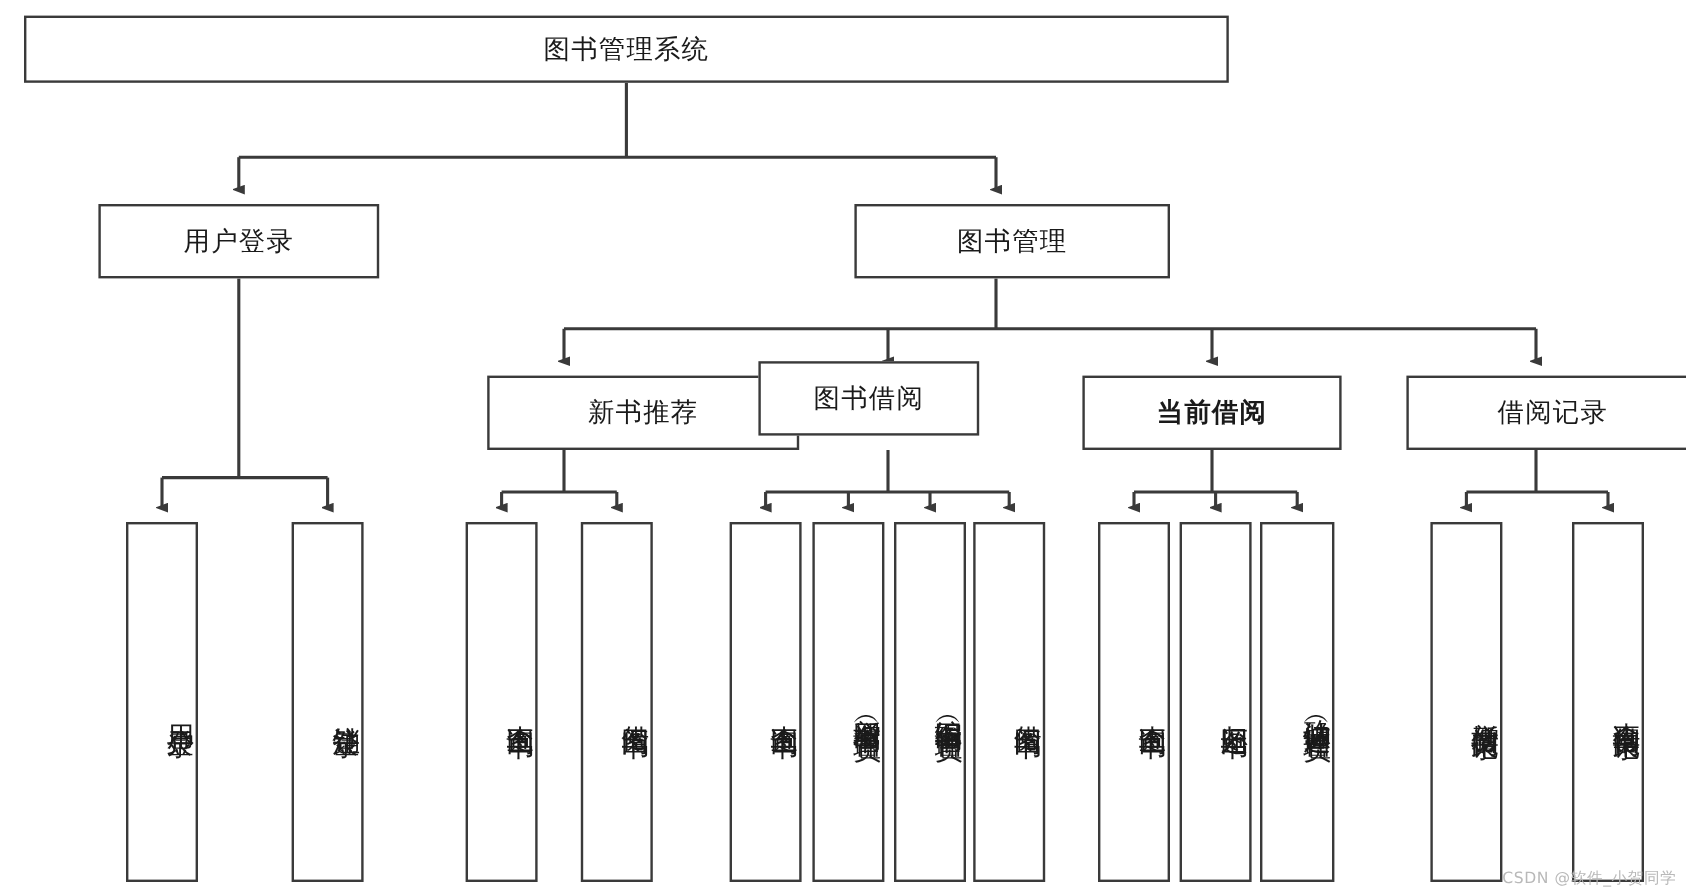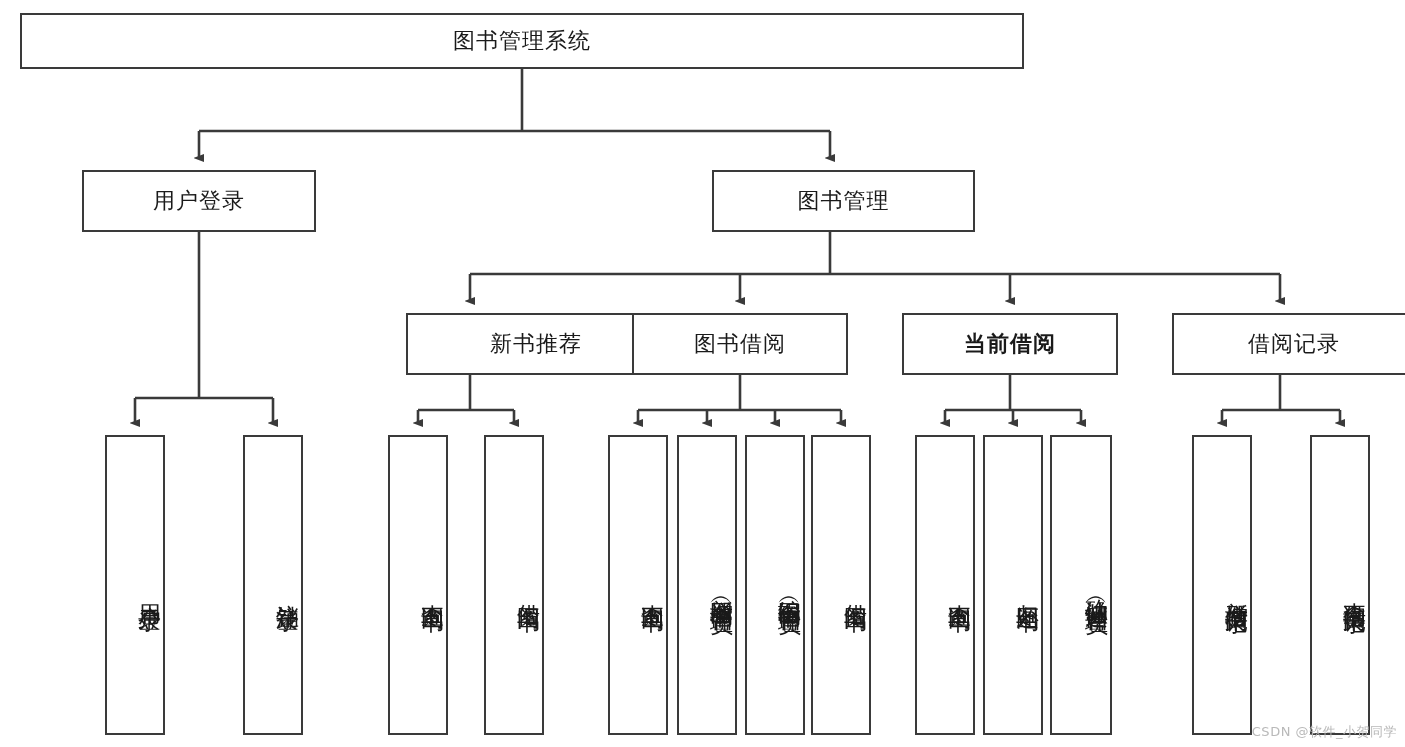--- a/index.html
+++ b/index.html
@@ -81,21 +81,21 @@
   <div class="node h" style="left:82px;top:170px;width:234px;height:62px;">
     <span class="lbl">用户登录</span>
   </div>
   <div class="node h" style="left:712px;top:170px;width:263px;height:62px;">
     <span class="lbl">图书管理</span>
   </div>
 
   <div class="node h" style="left:362px;top:313px;width:260px;height:62px;margin-left:44px;">
     <span class="lbl">新书推荐</span>
   </div>
-  <div class="node h" style="left:632px;top:313px;width:216px;height:62px;">
+  <div class="node h" style="left:632px;top:301px;width:184px;height:62px;">
     <span class="lbl">图书借阅</span>
   </div>
   <div class="node h" style="left:902px;top:313px;width:216px;height:62px;font-weight:bold;">
     <span class="lbl">当前借阅</span>
   </div>
   <div class="node h" style="left:1172px;top:313px;width:244px;height:62px;">
     <span class="lbl">借阅记录</span>
   </div>
 
   <div class="node v" style="left:105px;top:435px;width:60px;height:300px;">

